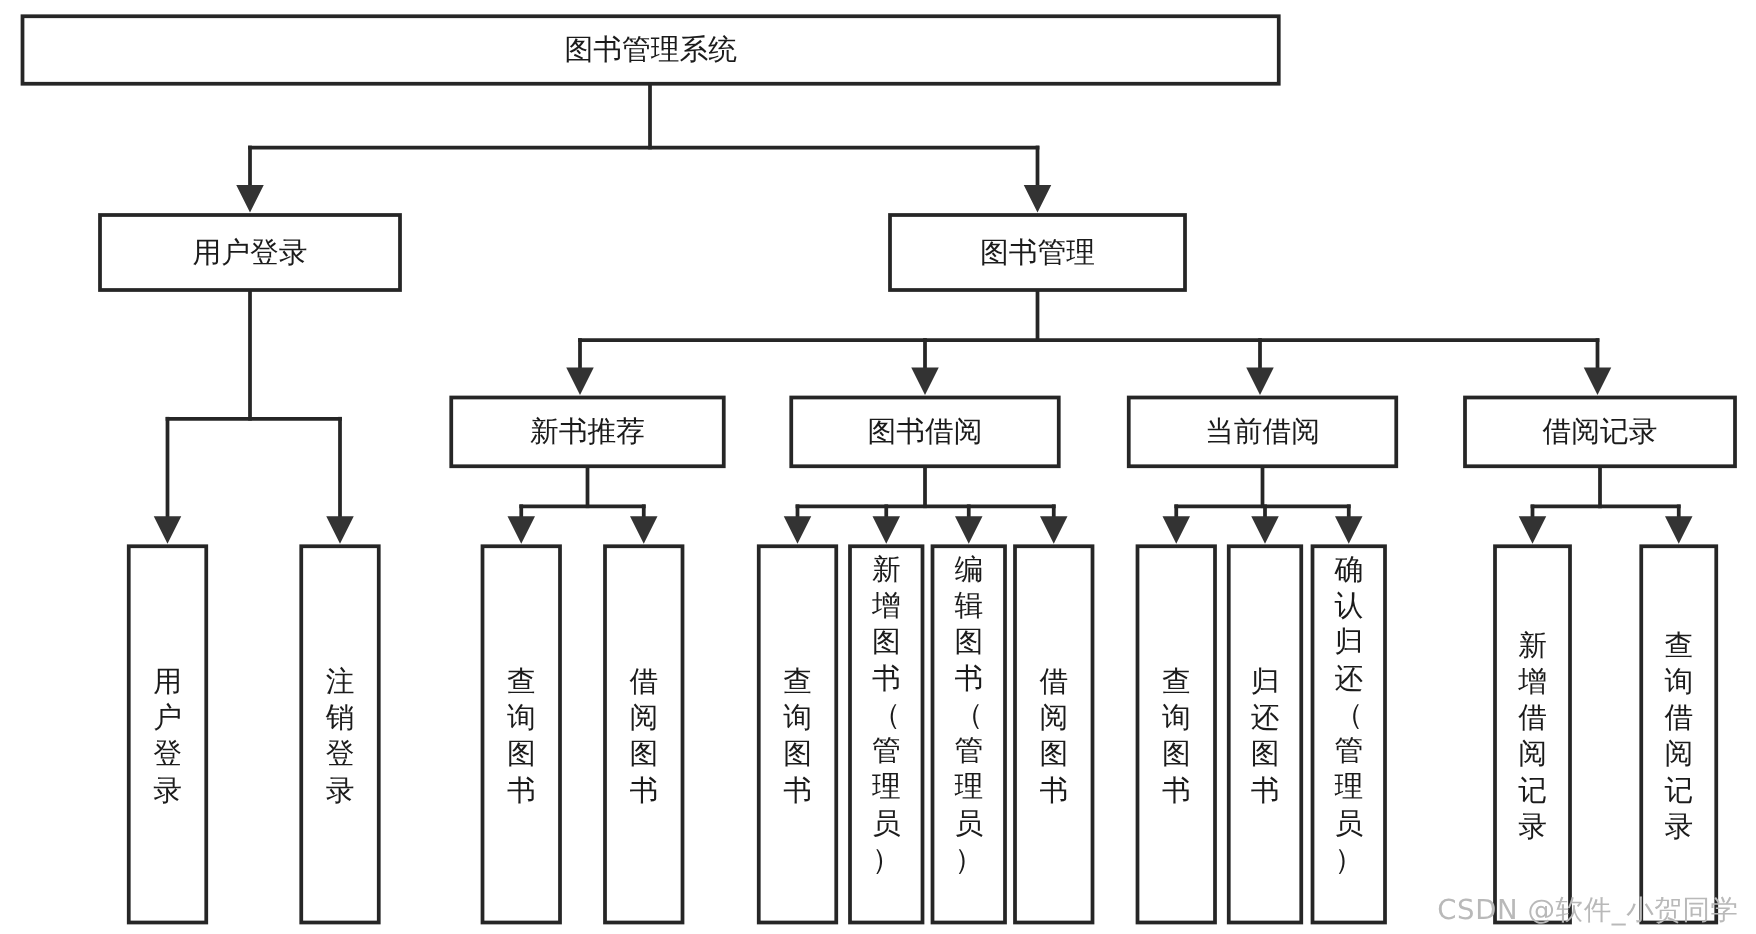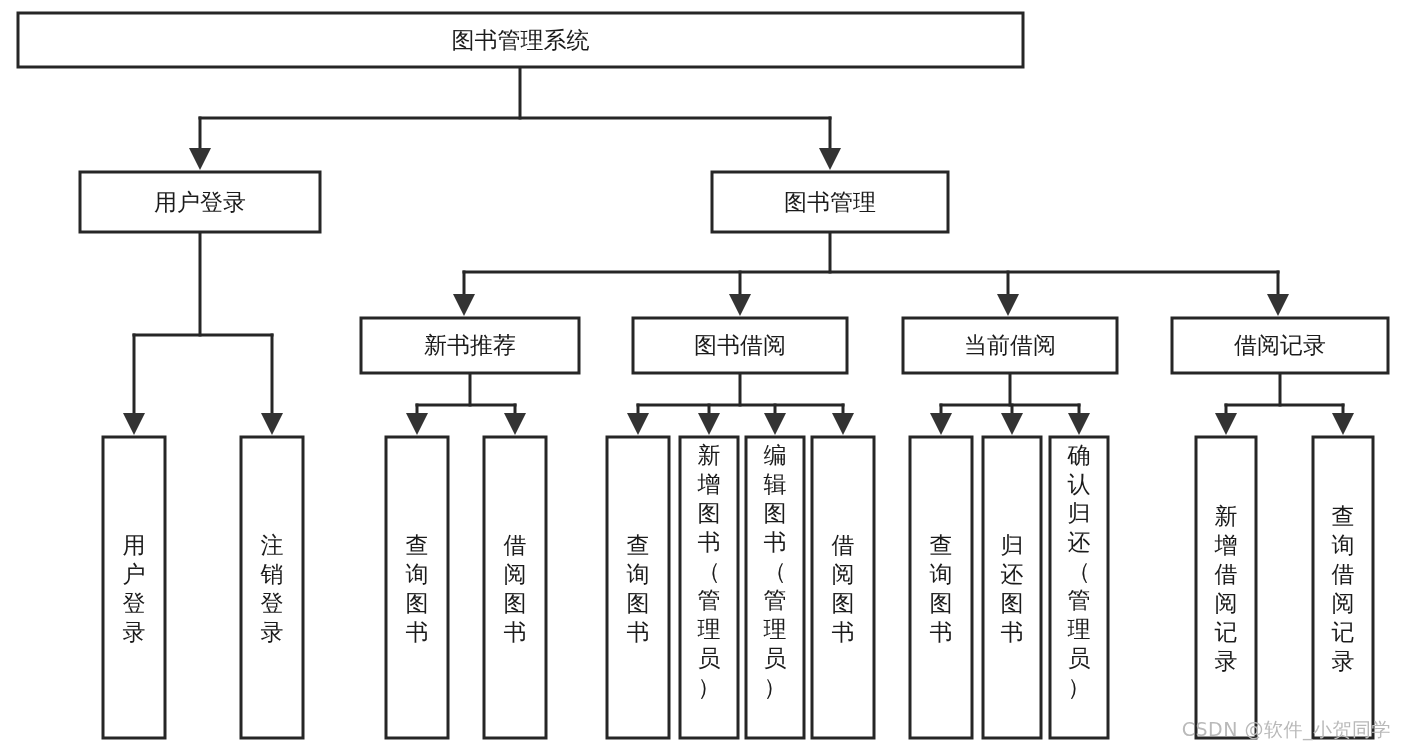--- a/index.html
+++ b/index.html
@@ -54,21 +54,21 @@
     fill: #1b1b1b;
     font-family: "DejaVu Sans", "Liberation Sans", sans-serif;
     font-size: 23px;
     text-anchor: middle;
   }
   .watermark-text {
     position: absolute;
     right: 14px;
     bottom: 4px;
     font-family: "DejaVu Sans", "Liberation Sans", sans-serif;
-    font-size: 19px;
+    font-size: 22px;
     color: #b9b9b9;
     white-space: nowrap;
     letter-spacing: 0.5px;
     user-select: none;
   }
 </style>
 </head>
 <body>
 
 <div id="diagram-root">

